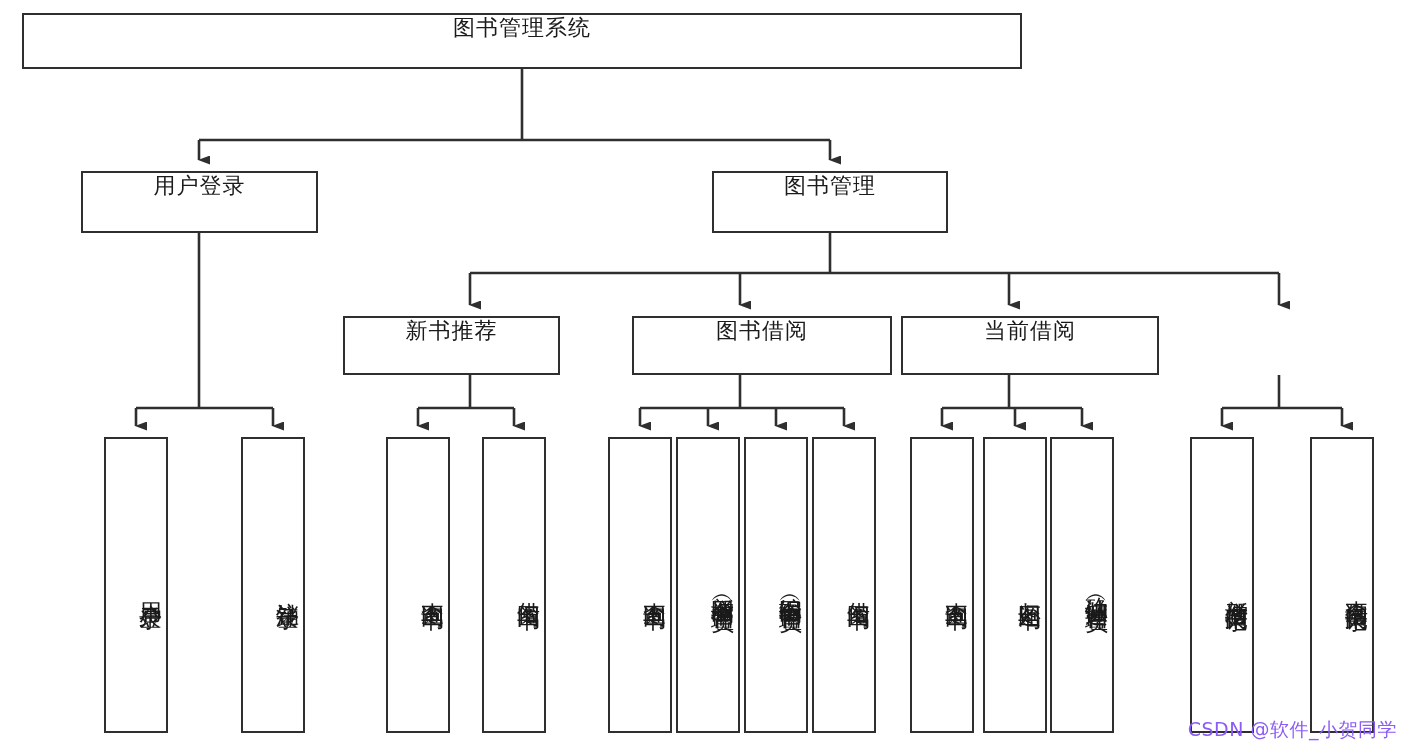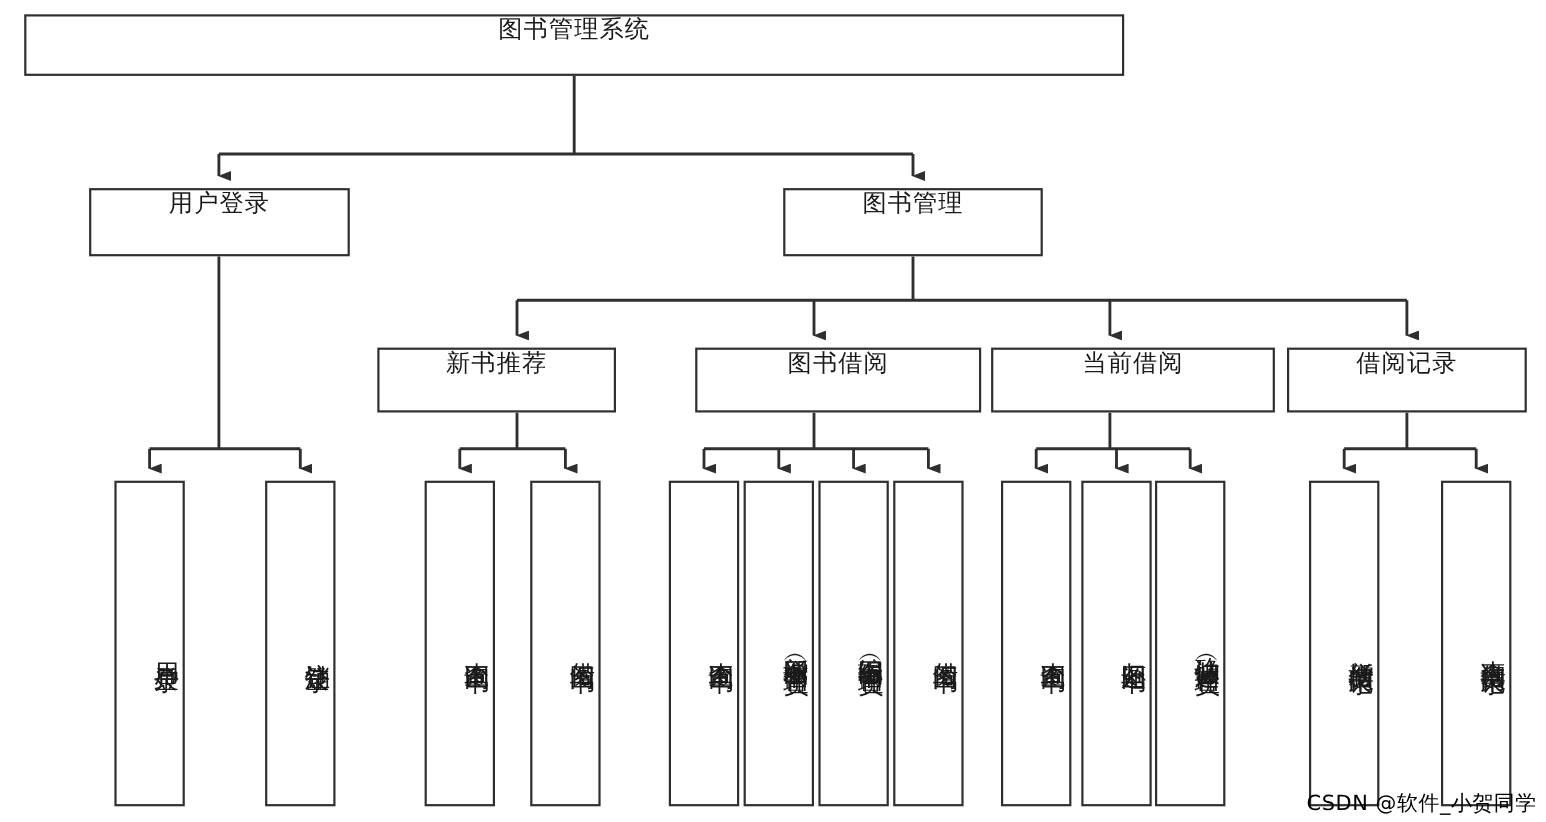--- a/index.html
+++ b/index.html
@@ -50,21 +50,21 @@
     text-align: center;
   }
   .node-v.vtop {
     align-items: flex-start;
   }
   #watermark {
     position: absolute;
     right: 8px;
     bottom: 4px;
     font-size: 19px;
-    color: #000000;
+    color: #8b5cf6;
     letter-spacing: 0.5px;
     white-space: nowrap;
     user-select: none;
   }
 </style>
 </head>
 <body>
 
 <div id="canvas">
 
@@ -133,23 +133,20 @@
 
   <div class="node-box node-h" style="left:343px; top:316px; width:217px; height:59px;">
     <span>新书推荐</span>
   </div>
   <div class="node-box node-h" style="left:632px; top:316px; width:260px; height:59px;">
     <span>图书借阅</span>
   </div>
   <div class="node-box node-h" style="left:901px; top:316px; width:258px; height:59px;">
     <span>当前借阅</span>
   </div>
-  <div class="node-box node-h" style="left:1170px; top:316px; width:218px; height:59px;">
-    <span>借阅记录</span>
-  </div>
 
   <div class="node-box node-v" style="left:104px; top:437px; width:64px; height:296px;">
     <span>用户登录</span>
   </div>
   <div class="node-box node-v" style="left:241px; top:437px; width:64px; height:296px;">
     <span>注销登录</span>
   </div>
   <div class="node-box node-v" style="left:386px; top:437px; width:64px; height:296px;">
     <span>查询图书</span>
   </div>

